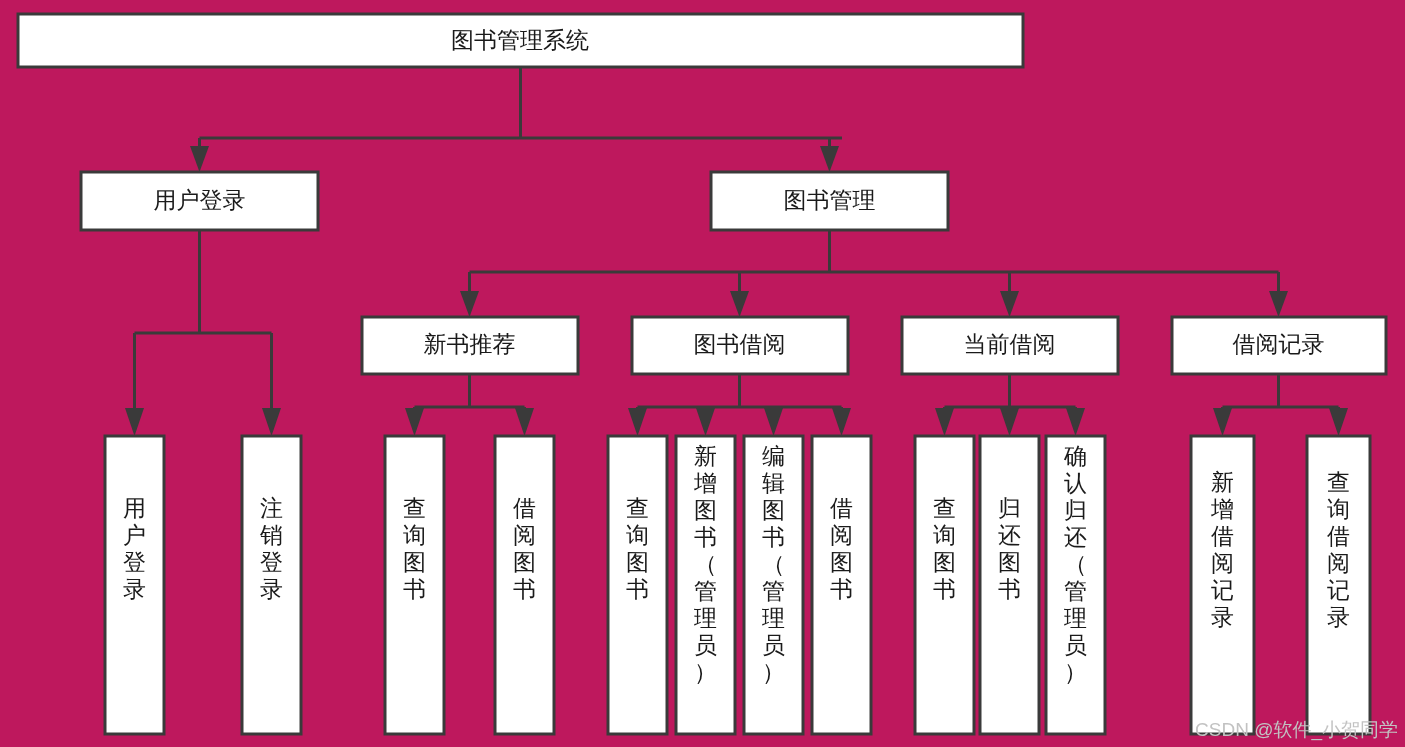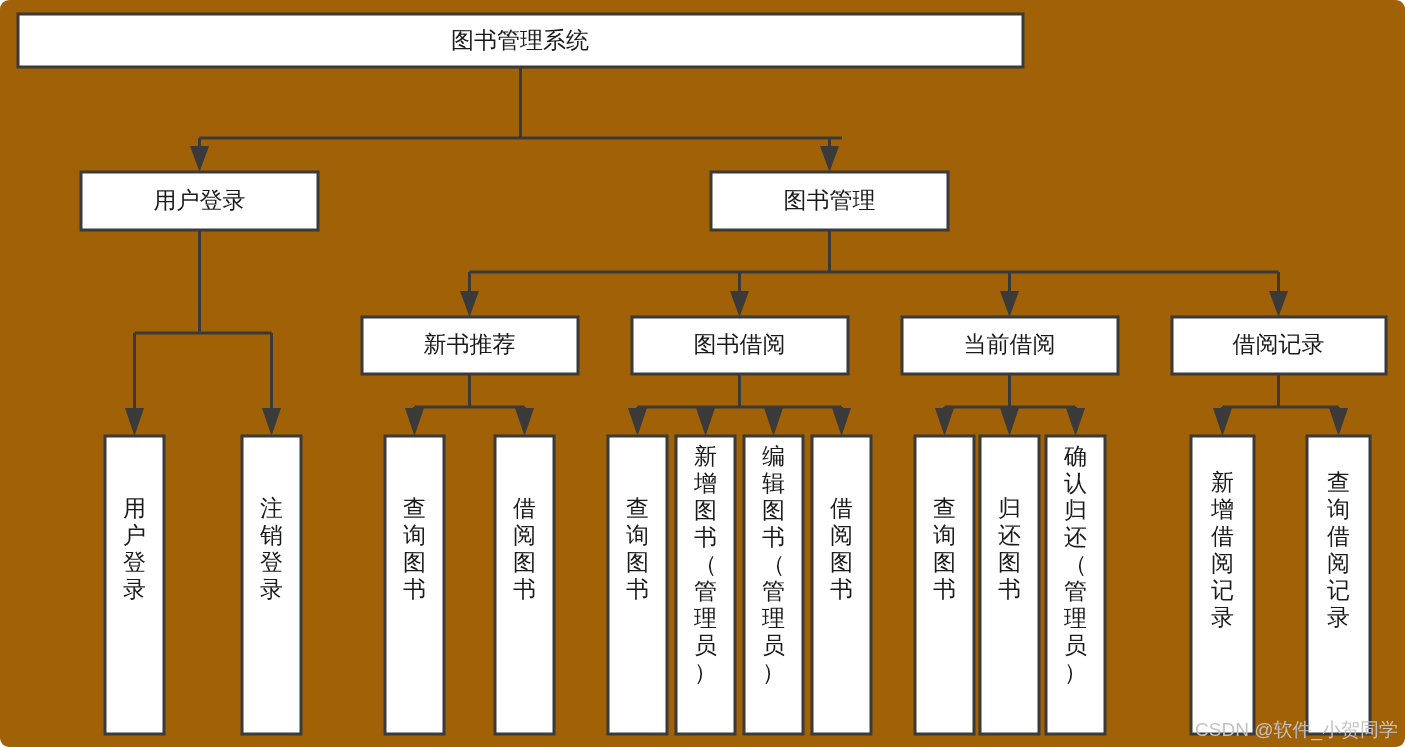--- a/index.html
+++ b/index.html
@@ -8,23 +8,22 @@
     padding: 0;
     background: #ffffff;
   }
   body {
     font-family: "Liberation Sans", "DejaVu Sans", sans-serif;
   }
   #diagram-root {
     position: relative;
     width: 1405px;
     height: 747px;
-    background: #a16207;
+    background: #be185d;
     overflow: hidden;
-    border-radius: 9px;
   }
   svg.chart-svg {
     position: absolute;
     left: 0;
     top: 0;
     width: 1405px;
     height: 747px;
     display: block;
   }
   .node-box {

